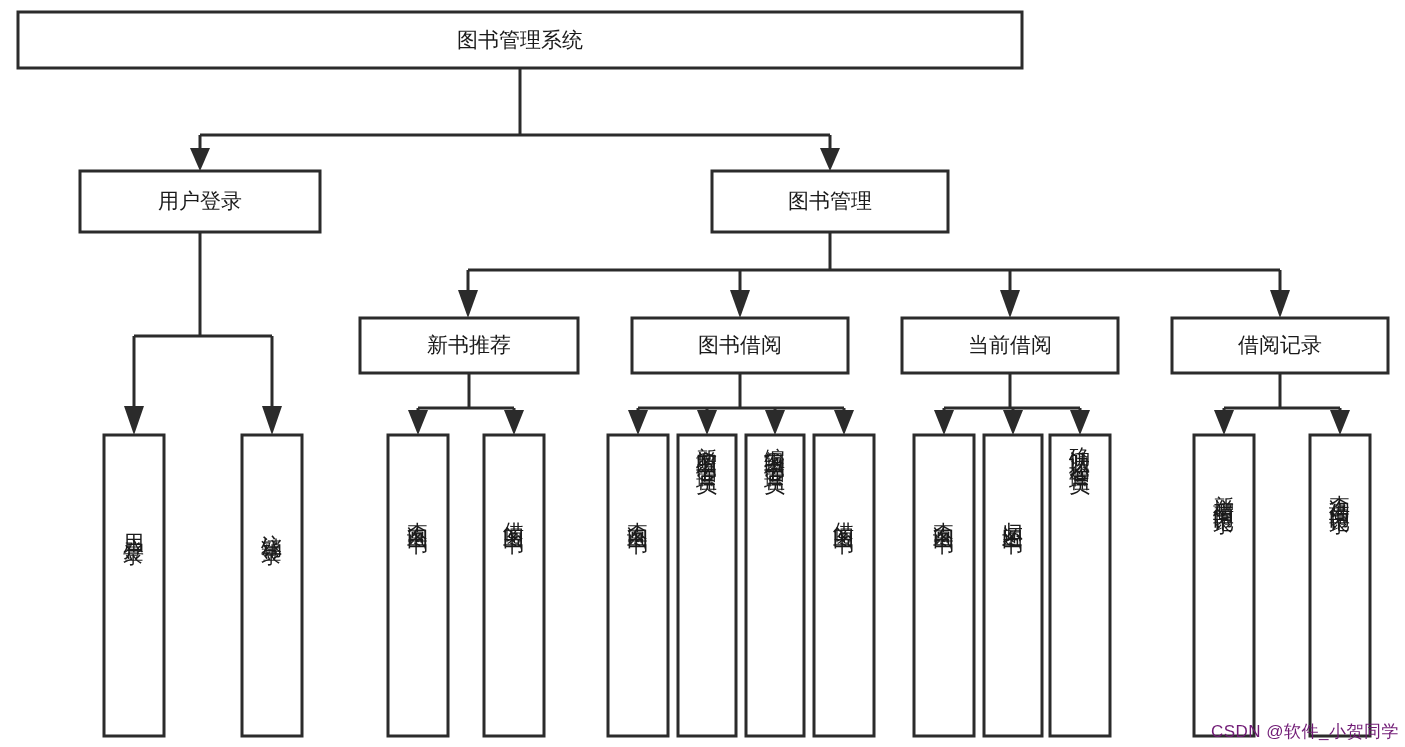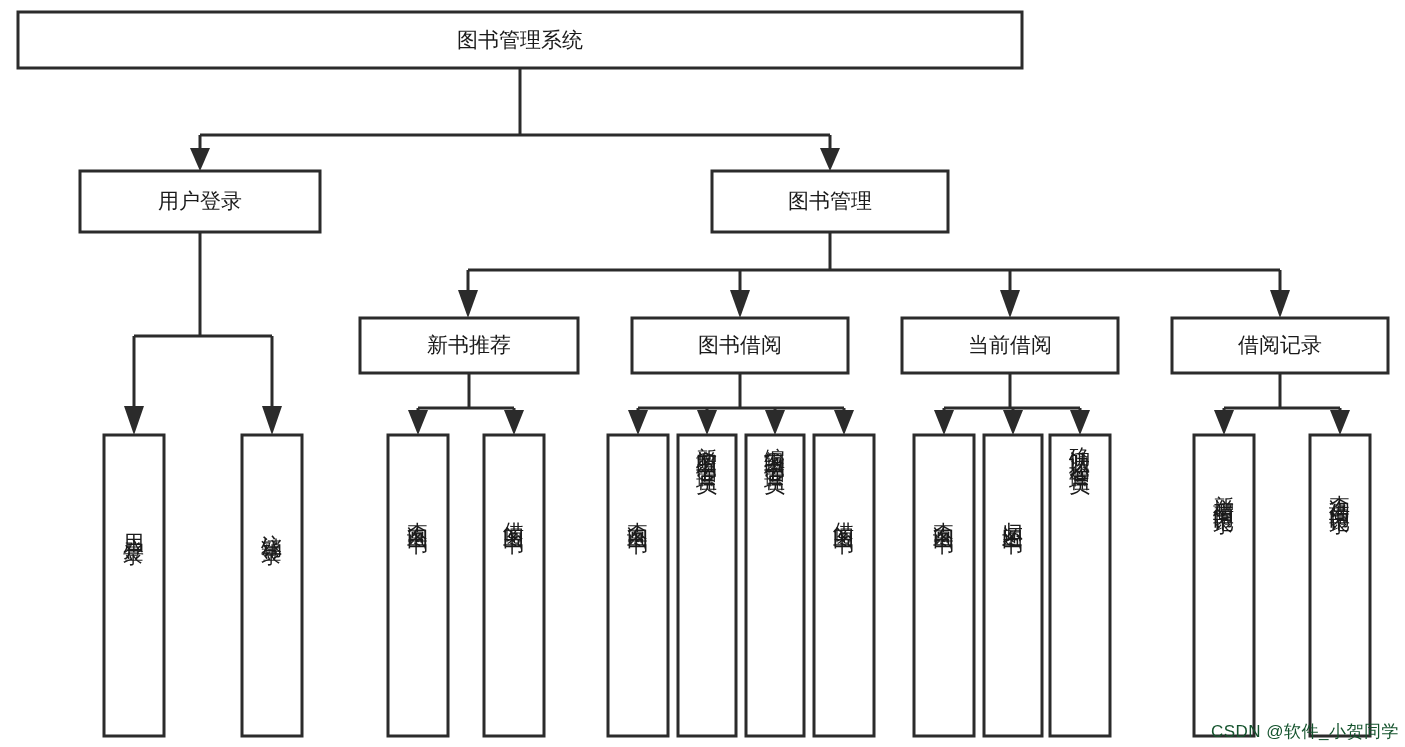--- a/index.html
+++ b/index.html
@@ -58,21 +58,21 @@
     writing-mode: vertical-rl;
     glyph-orientation-vertical: 0;
     letter-spacing: 4px;
   }
   .watermark {
     position: absolute;
     right: 6px;
     bottom: 4px;
     font-family: "Liberation Sans", "DejaVu Sans", sans-serif;
     font-size: 17px;
-    color: #14532d;
+    color: #701a75;
     letter-spacing: 0.5px;
     white-space: nowrap;
     pointer-events: none;
   }
 </style>
 </head>
 <body>
 
 <div id="diagram-root">
 

